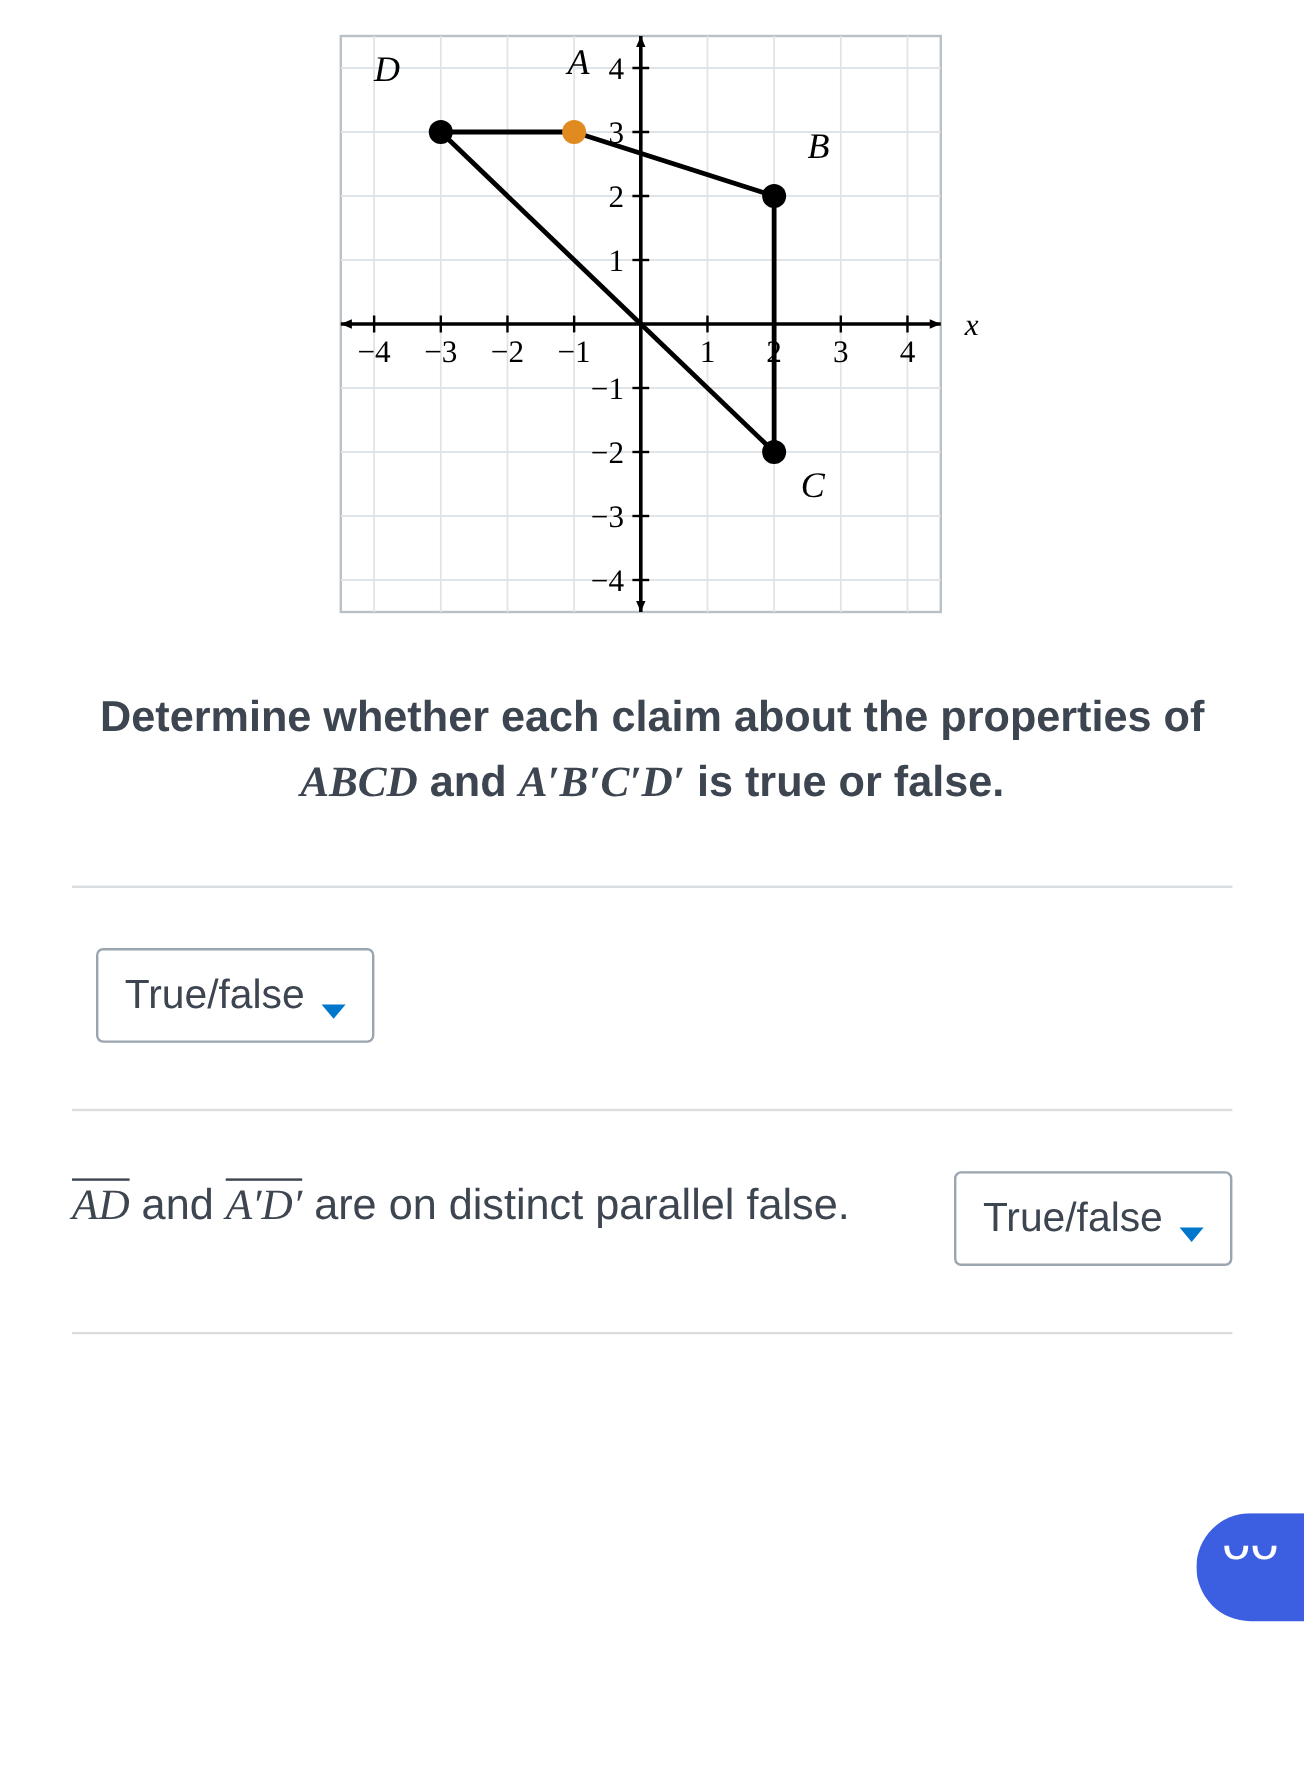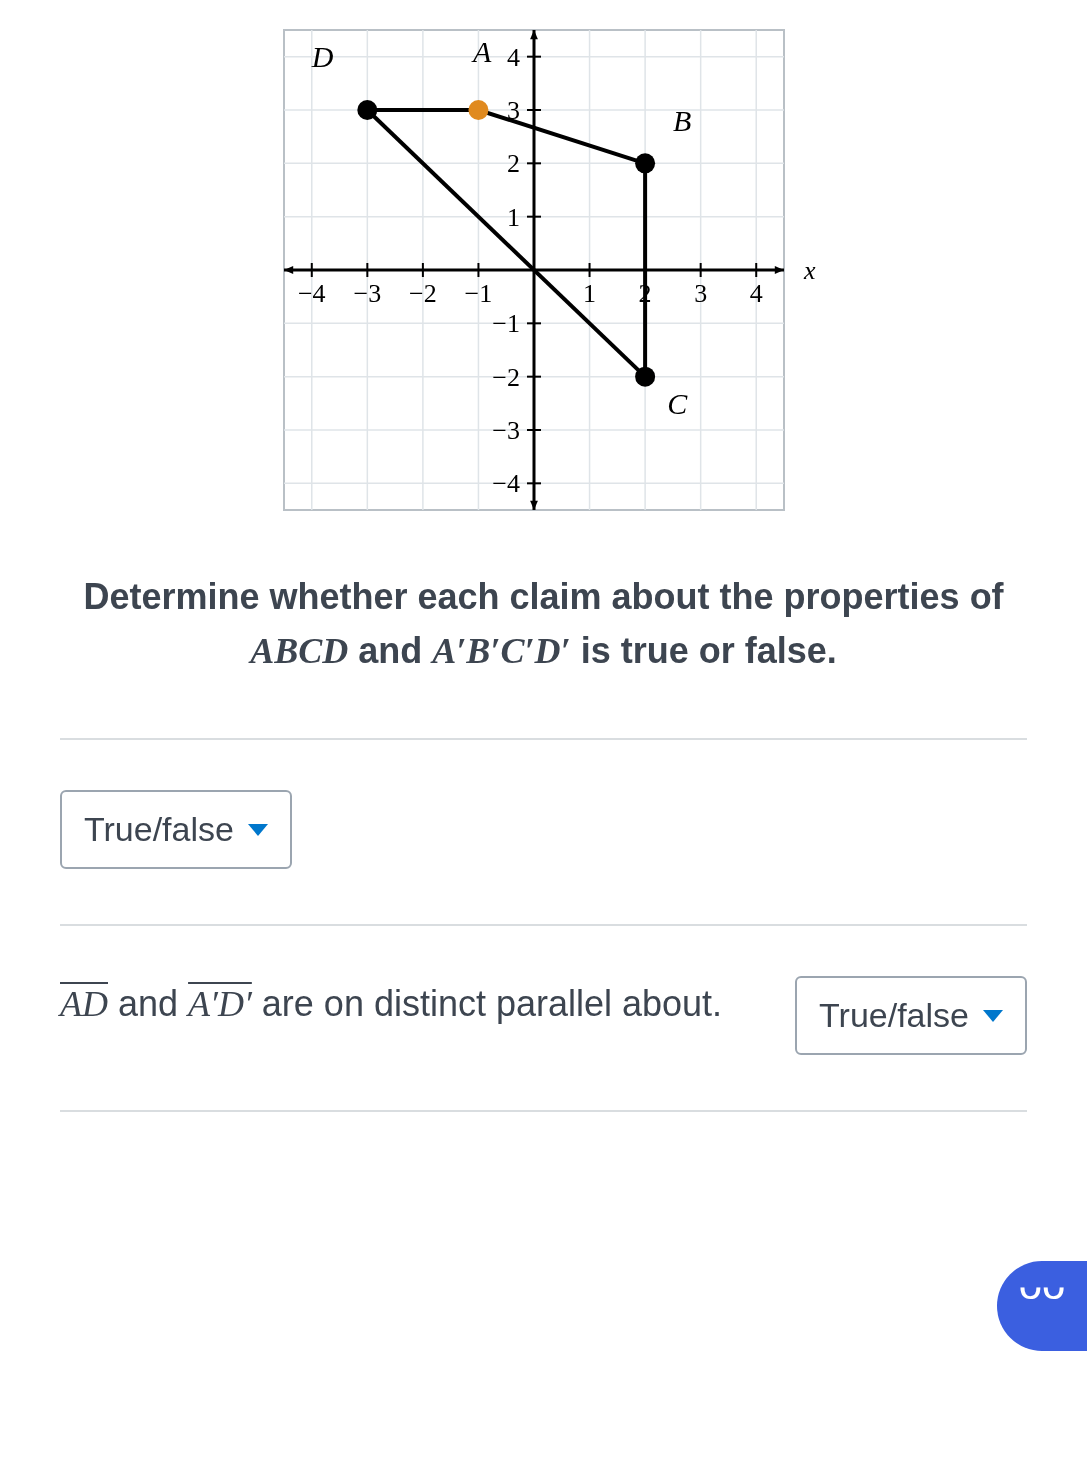--- a/index.html
+++ b/index.html
@@ -46,25 +46,26 @@
     color: #3d4550;
   }
   .overline { text-decoration: overline; text-decoration-thickness: 2px; margin-top: 16px; }
   .select {
     border: 2px solid #9ba5b0;
     border-radius: 6px;
     padding: 18px 22px;
     font-size: 34px;
     color: #3d4550;
     display: flex;
-    align-items: center;
+    align-items: flex-end;
     gap: 14px;
     white-space: nowrap;
     cursor: pointer;
     background: #fff;
+    margin-left: 20px;
   }
   .chev {
     width: 0; height: 0;
     border-left: 10px solid transparent;
     border-right: 10px solid transparent;
     border-top: 12px solid #0077cc;
   }
   .chat-bubble {
     position: fixed;
     right: 0;
@@ -165,21 +166,21 @@
   <hr class="divider">
   <div class="row">
     <div class="select">
       <span>True/false</span>
       <span class="chev"></span>
     </div>
   </div>
   <hr class="divider">
   <div class="row">
     <div class="claim">
-      <span class="math-i overline">AD</span><span> and </span><span class="math-i overline">A′D′</span><span>  are on distinct parallel about.</span>
+      <span class="math-i overline">AD</span><span> and </span><span class="math-i overline">A′D′</span><span>  are on distinct parallel false.</span>
     </div>
     <div class="select">
       <span>True/false</span>
       <span class="chev"></span>
     </div>
   </div>
   <hr class="divider">
 </div>
 
 <div class="chat-bubble">

